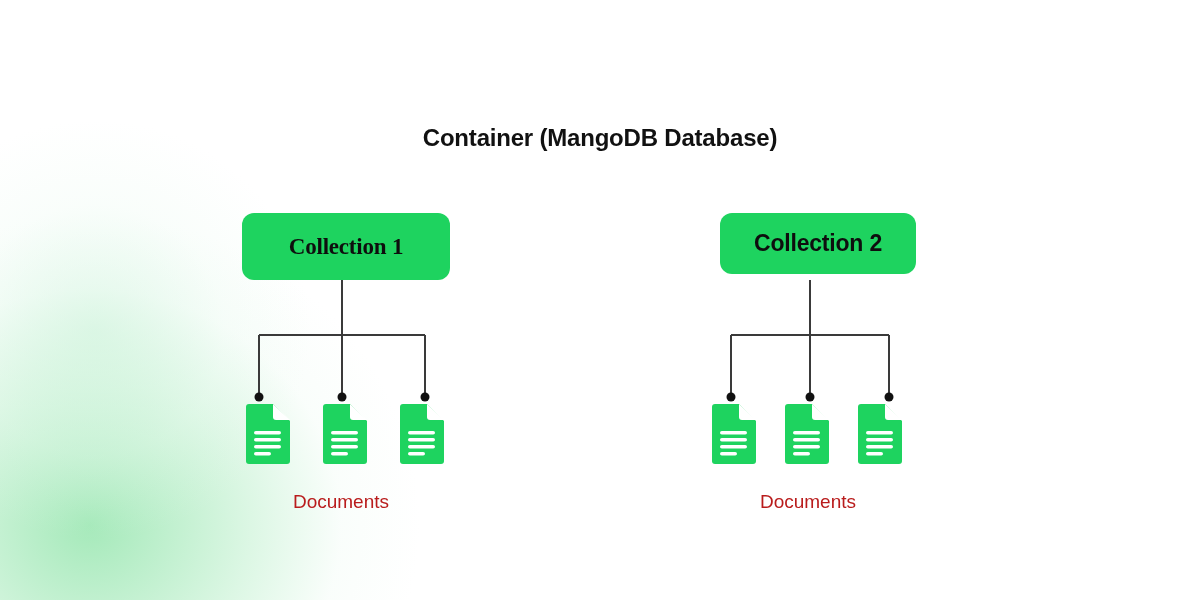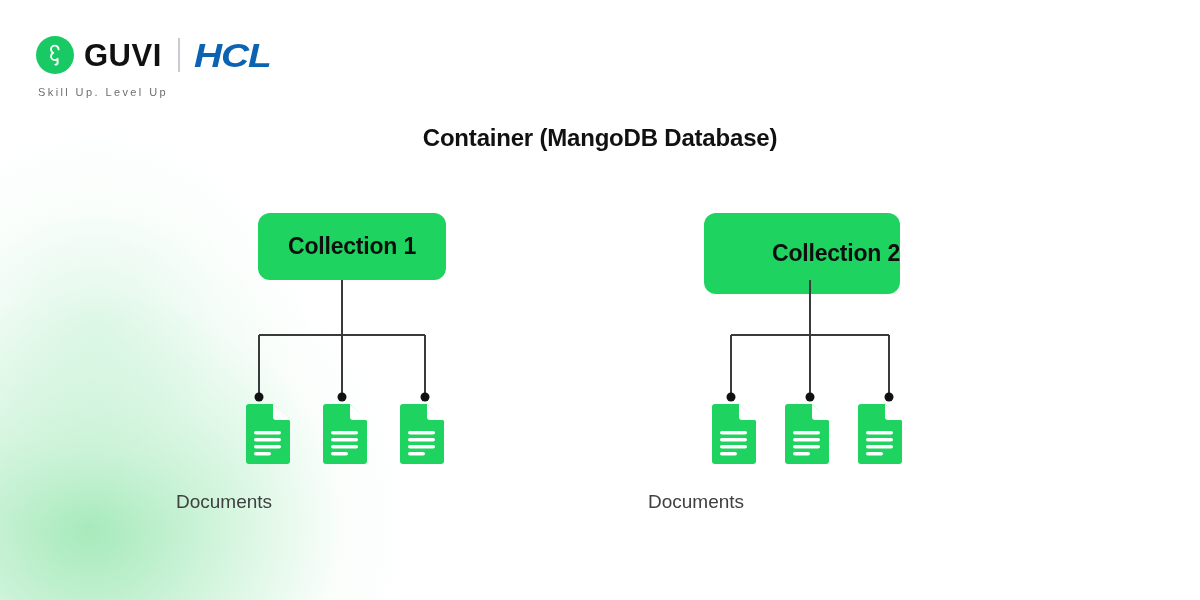--- a/index.html
+++ b/index.html
@@ -126,22 +126,22 @@
     border-radius: 12px;
     background: #1ed35f;
     color: #0e0e0e;
     display: flex;
     align-items: center;
     justify-content: center;
     font-size: 23px;
     font-weight: 600;
     letter-spacing: -0.2px;
   }
-  #group-1 .collection-box { left: 80px; width: 188px; height: 67px; }
-  #group-2 .collection-box { left: 54px; width: 196px; height: 81px; justify-content: flex-end; }
+  #group-1 .collection-box { left: 64px; width: 208px; height: 67px; font-family: Liberation Serif, serif; }
+  #group-2 .collection-box { left: 70px; width: 196px; height: 61px; }
 
   
   .connector {
     position: absolute;
     top: 67px;
     left: 0;
   }
 
   
   .docs-row {
@@ -156,48 +156,36 @@
     width: 48px;
     height: 62px;
   }
   #group-1 .doc-slot { width: 78px; display: flex; justify-content: center; }
   #group-2 .doc-slot { width: 78px; display: flex; justify-content: center; }
 
   .docs-label {
     position: absolute;
     top: 278px;
     width: 100%;
+    text-align: center;
     font-size: 19px;
-    color: #404040;
+    color: #b91c1c;
     font-weight: 400;
   }
   #group-1 .docs-label { left: -2px; }
   #group-2 .docs-label { left: -2px; }
 </style>
 </head>
 <body>
 
 <div id="page">
 
   <div id="bg-glow"></div>
   <div id="bg-glow2"></div>
 
-  <div id="brand">
-    <div id="brand-row">
-      <span class="guvi-mark">
-        <svg width="24" height="24" viewBox="0 0 24 24" aria-hidden="true">
-          <path d="M15.6 6.4c0-2.1-1.7-3.8-3.8-3.8S8 4.3 8 6.4c0 1.5 0.9 2.8 2.2 3.4 -1.3 0.6 -2.2 1.9 -2.2 3.4 0 2.1 1.7 3.8 3.8 3.8 1.1 0 2.1-0.5 2.8-1.2v3.6c0 1.2-1 2.2-2.2 2.2" fill="none" stroke="#ffffff" stroke-width="1.9" stroke-linecap="round" stroke-linejoin="round"></path>
-        </svg>
-      </span>
-      <span class="guvi-word">GUVI</span>
-      <span class="brand-divider"></span>
-      <span class="hcl-word">HCL</span>
-    </div>
-    <div id="brand-tagline">Skill Up. Level Up</div>
-  </div>
 
   <div id="diagram-title">Container (MangoDB Database)</div>
 
   <div class="group" id="group-1">
 
     <div class="collection-box">
       <span>Collection 1</span>
     </div>
 
     <svg class="connector" width="330" height="128">

